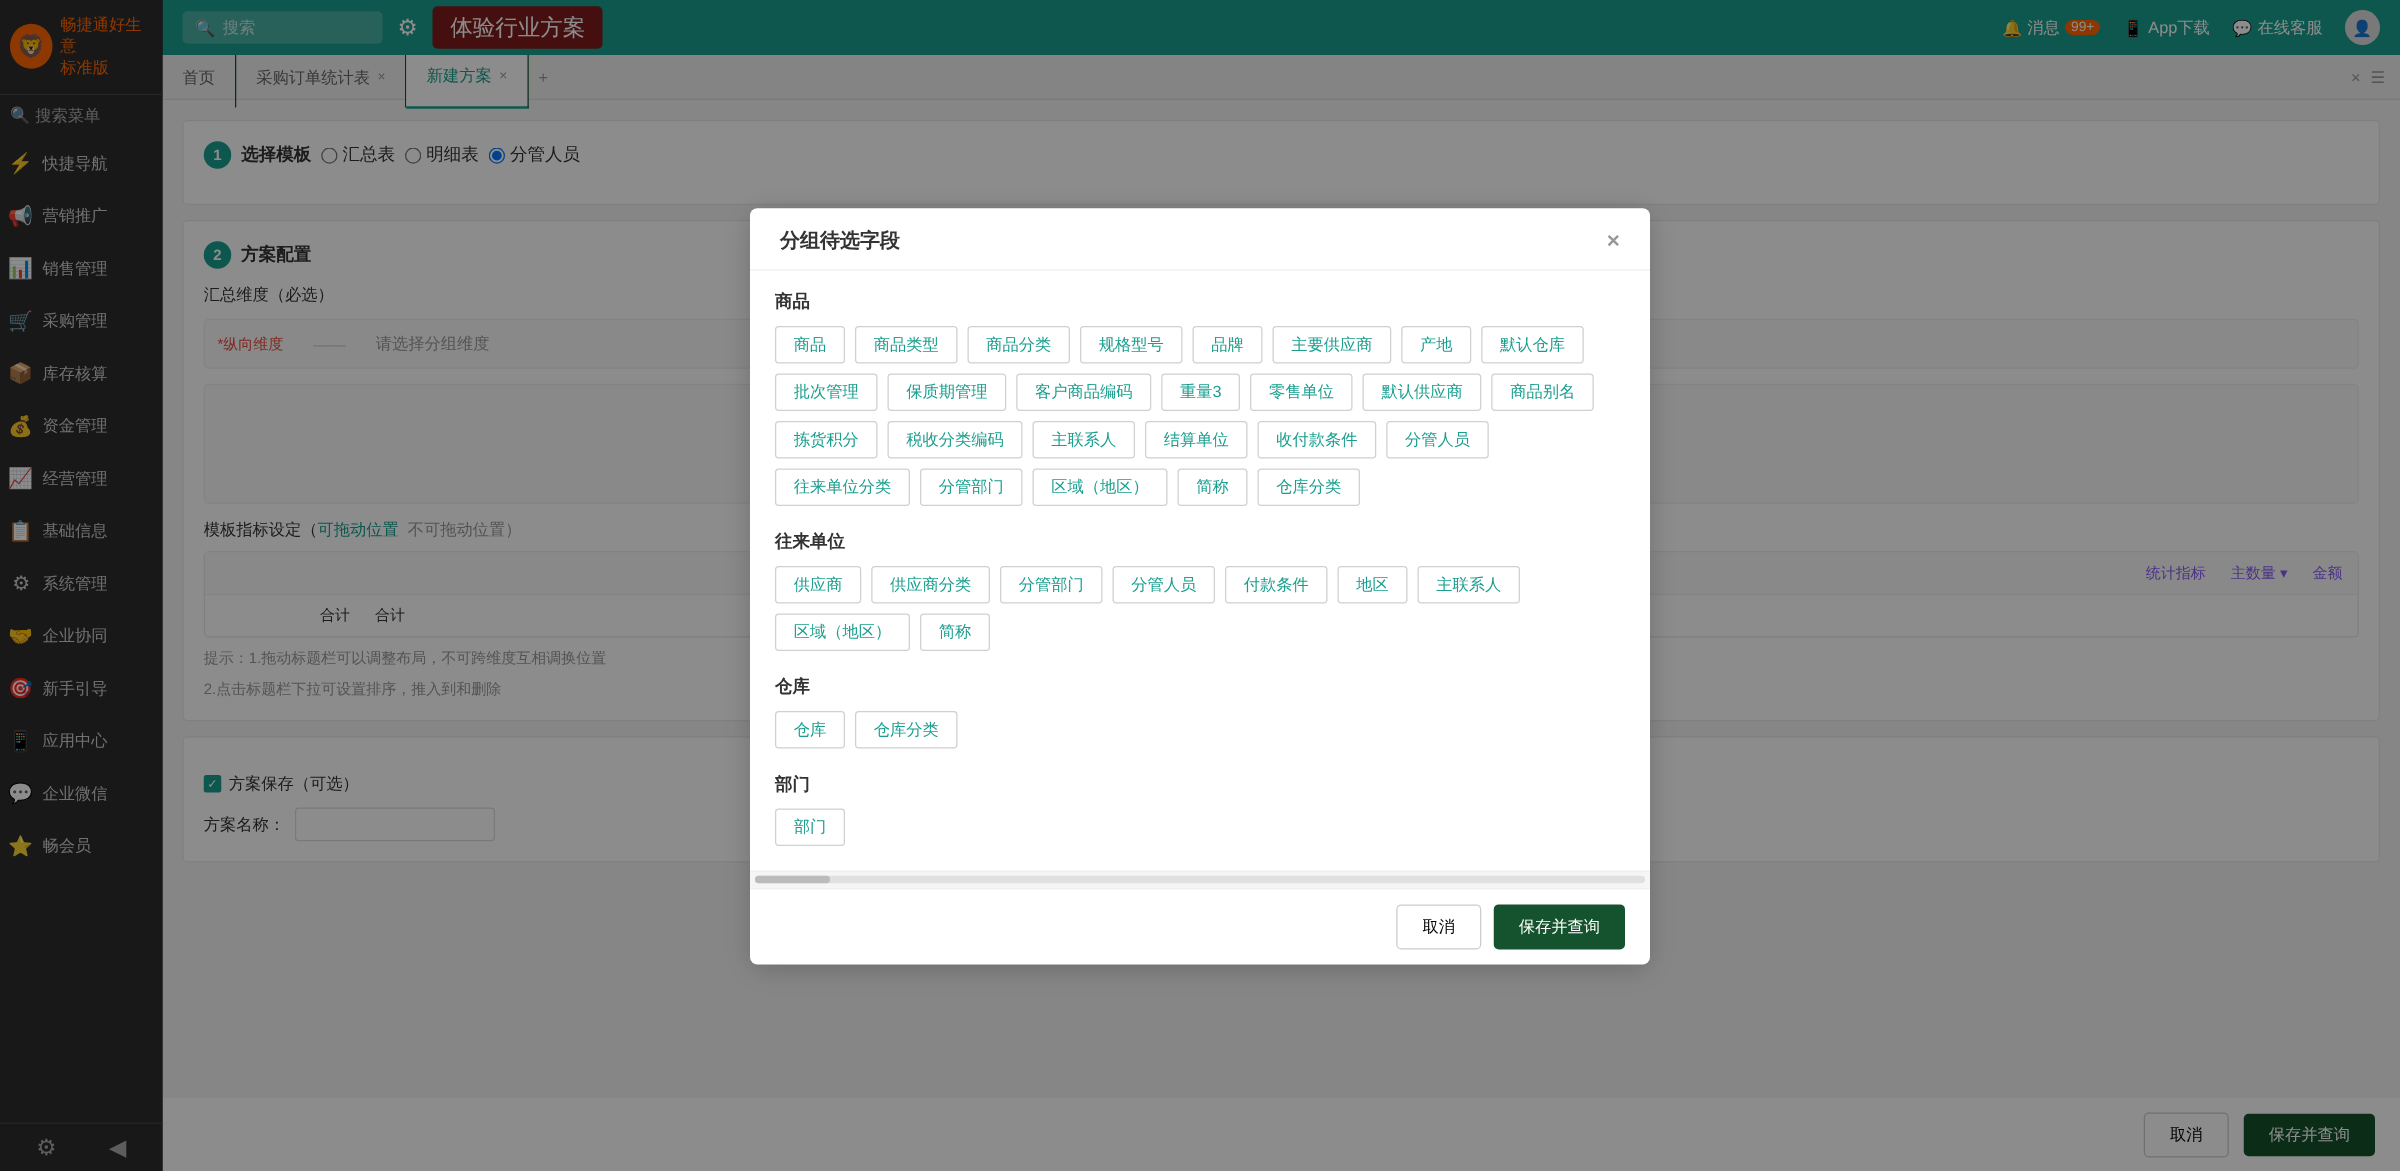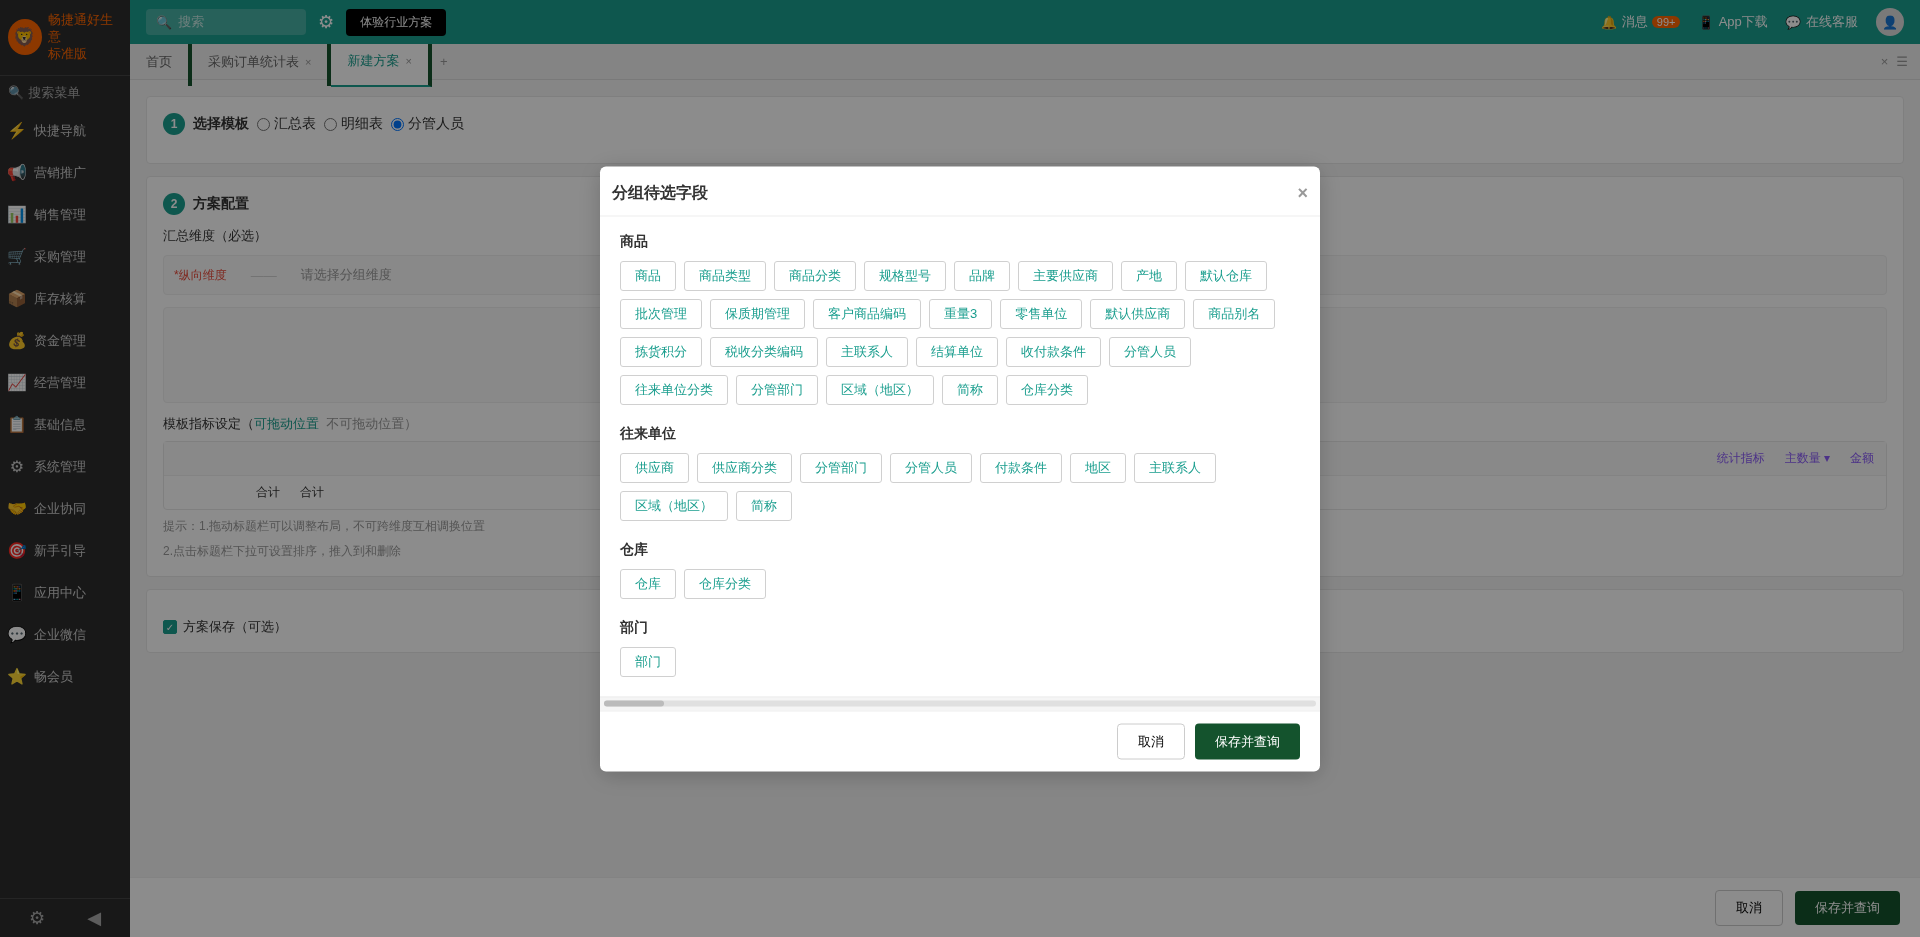--- a/index.html
+++ b/index.html
@@ -35,35 +35,35 @@
     .header {
       position: fixed; left: 130px; top: 0; right: 0; height: 44px; background: #1a9e8e;
       display: flex; align-items: center; justify-content: space-between; z-index: 9; padding: 0 16px;
     }
     .header-left { display: flex; align-items: center; gap: 12px; }
     .header-search {
       background: rgba(255,255,255,0.2); border-radius: 4px; padding: 4px 10px;
       color: white; font-size: 13px; display: flex; align-items: center; gap: 6px; width: 160px;
     }
     .header-btn {
-      background: #000000; color: white; border: none; border-radius: 4px; padding: 5px 14px;
-      cursor: pointer; font-size: 12px;
+      background: #7f1d1d; color: white; border: none; border-radius: 4px; padding: 5px 14px;
+      cursor: pointer; font-size: 18px;
     }
     .header-right { display: flex; align-items: center; gap: 18px; color: white; font-size: 13px; }
     .header-right-item { display: flex; align-items: center; gap: 4px; cursor: pointer; }
     .badge { background: #f60; color: white; border-radius: 10px; padding: 0 5px; font-size: 11px; }
 
     
     .tabs {
       position: fixed; left: 130px; top: 44px; right: 0; height: 36px; background: #f0f0f0;
       display: flex; align-items: center; z-index: 8; border-bottom: 1px solid #ddd;
     }
     .tab {
       padding: 24px 16px; cursor: pointer; font-size: 13px; color: #666;
-      display: flex; align-items: center; gap: 6px; border-right: 4px solid #14532d; height: 100%;
+      display: flex; align-items: center; gap: 6px; border-right: 1px solid #14532d; height: 100%;
     }
     .tab.active { background: white; color: #1a9e8e; border-bottom: 2px solid #1a9e8e; }
     .tab-close { font-size: 11px; color: #999; cursor: pointer; }
     .tab-add { padding: 8px; color: #999; cursor: pointer; }
 
     
     .main-content {
       position: fixed; left: 130px; top: 80px; right: 0; bottom: 0;
       background: #f5f5f5; overflow: auto; padding: 16px;
     }
@@ -87,21 +87,21 @@
     }
 
     
     .modal {
       position: fixed; top: 50%; left: 50%; transform: translate(-50%, -50%);
       background: white; border-radius: 6px; z-index: 101; width: 720px; max-height: 620px;
       display: flex; flex-direction: column; box-shadow: 0 4px 24px rgba(0,0,0,0.2);
     }
     .modal-header {
       display: flex; align-items: flex-end; justify-content: space-between;
-      padding: 16px 12px 12px; border-bottom: 1px solid #eee; font-size: 16px; font-weight: bold;
+      padding: 16px 24px 12px; border-bottom: 1px solid #eee; font-size: 16px; font-weight: bold;
     }
     .modal-close { cursor: pointer; color: #999; font-size: 18px; }
     .modal-footer { padding: 12px 20px; border-top: 1px solid #eee; display: flex; justify-content: flex-end; gap: 10px; }
 
     
     .modal-scroll-area { overflow-y: auto; max-height: 480px; }
 
     
     .field-group { margin-bottom: 20px; }
     .field-group-title { font-size: 14px; font-weight: bold; color: #333; margin-bottom: 10px; }
@@ -334,20 +334,24 @@
     </div>
 
     <div class="hint-text">提示：1.拖动标题栏可以调整布局，不可跨维度互相调换位置</div>
     <div class="hint-text">2.点击标题栏下拉可设置排序，推入到和删除</div>
   </div>
 
   <div class="form-section">
     <div class="checkbox-row">
       <div class="cb"></div>
       <span>方案保存（可选）</span>
+    </div>
+    <div style="display:flex;align-items:center;gap:8px;margin-top:10px;">
+      <span>方案名称：</span>
+      <input type="text" style="border: 1px solid rgb(221, 221, 221); border-radius: 3px; padding: 5px 10px; width: 160px; font-size: 13px;" placeholder="">
     </div>
   </div>
 </div>
 
 <div class="page-footer-bar">
   <button class="btn-cancel">取消</button>
   <button class="btn-save-primary">保存并查询</button>
 </div>
 
 <div class="overlay"></div>

